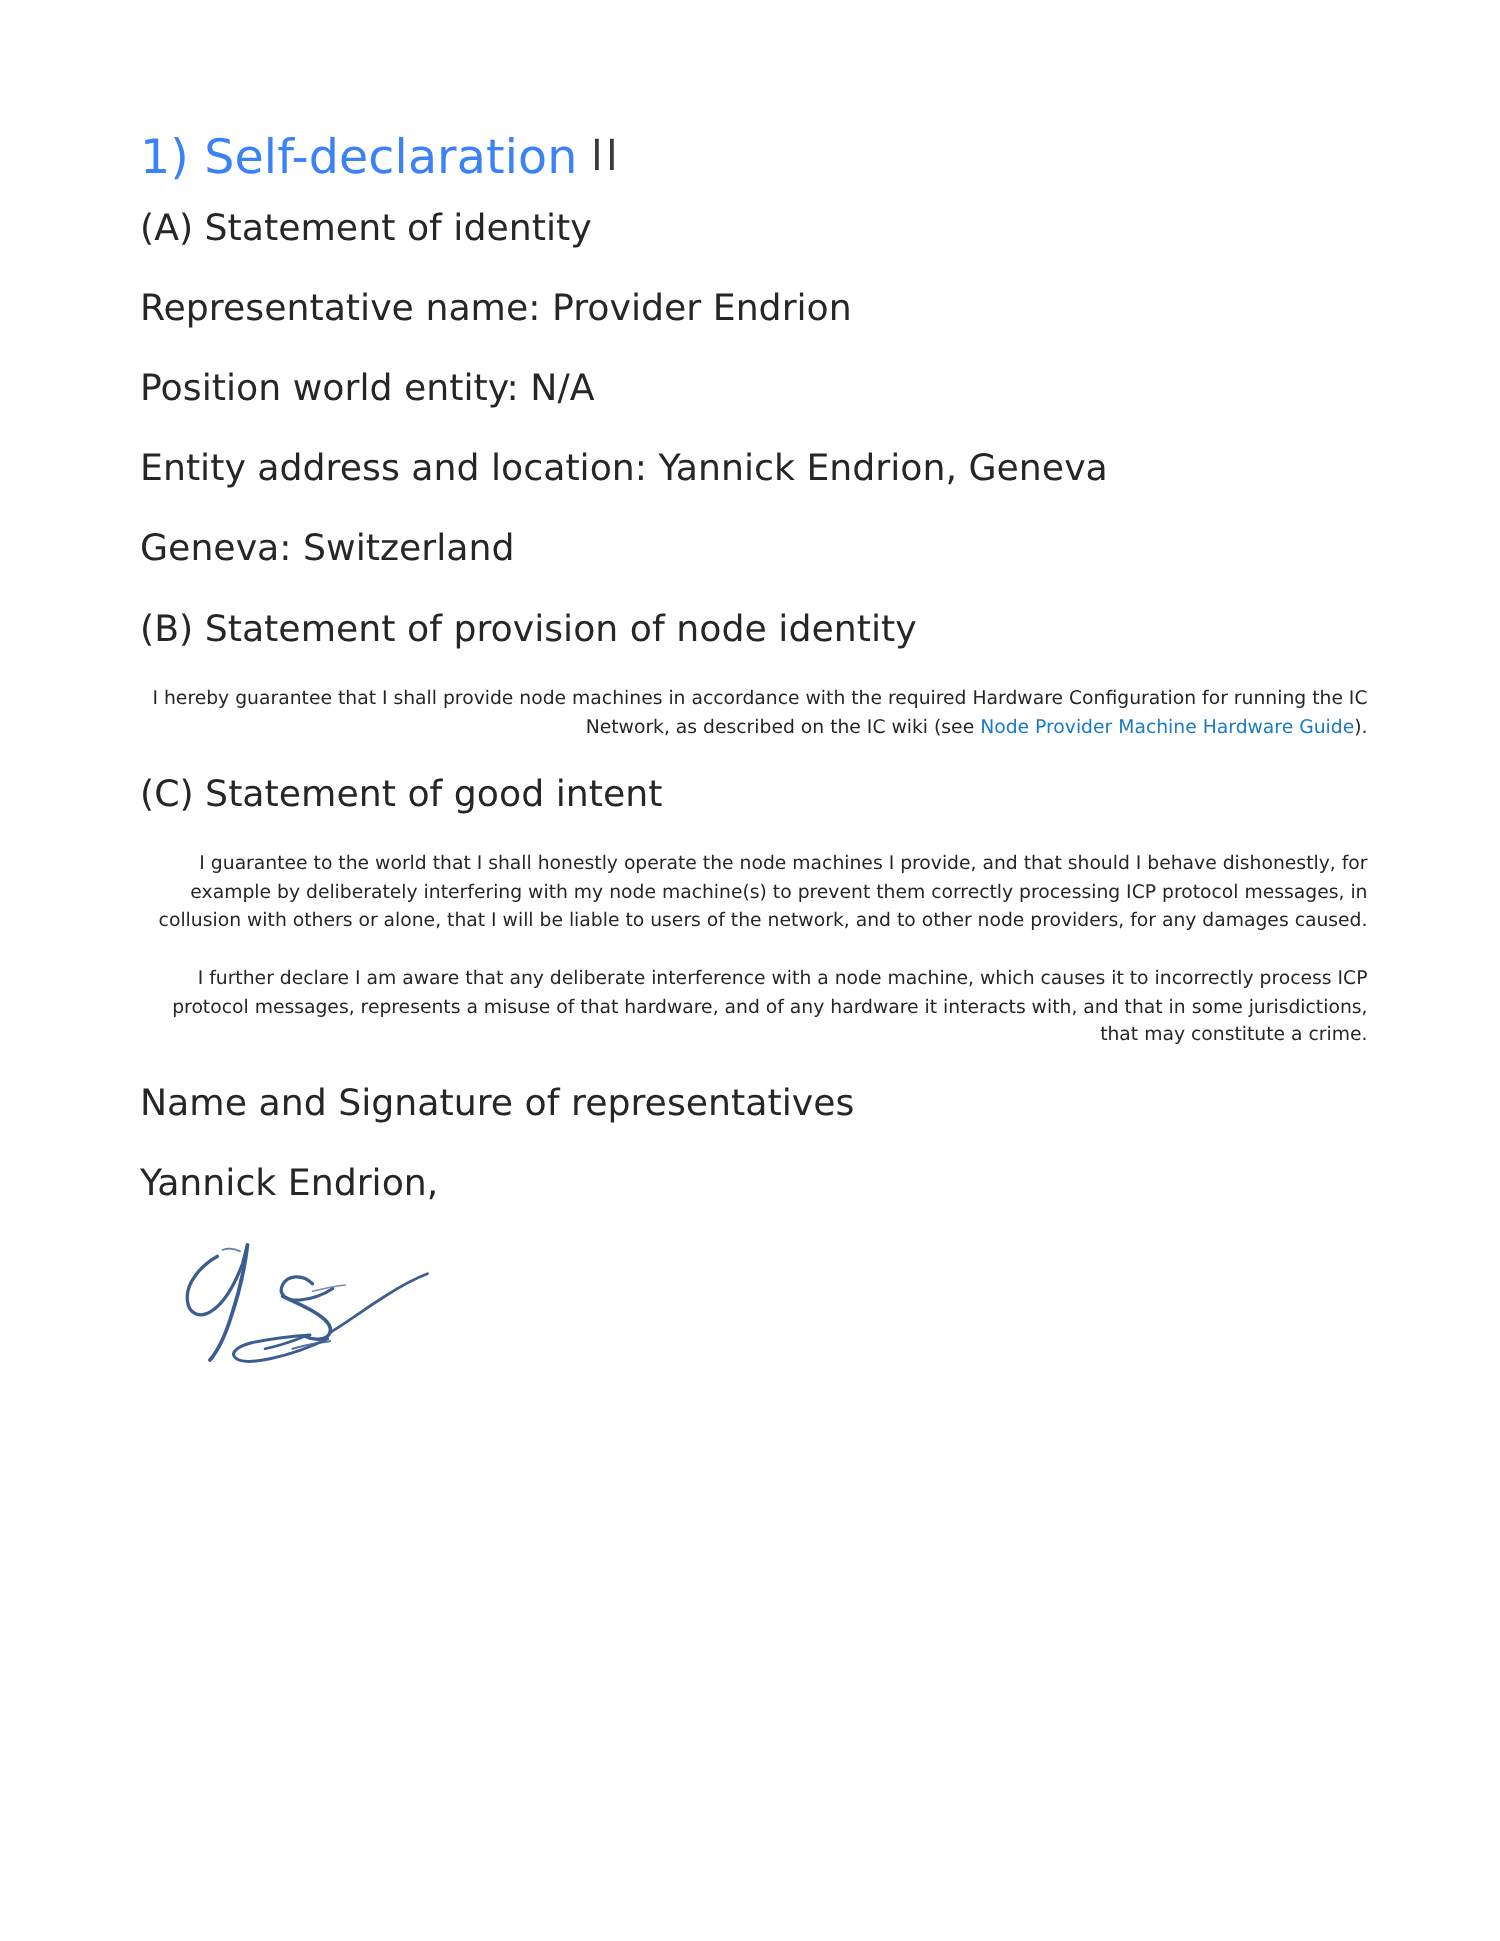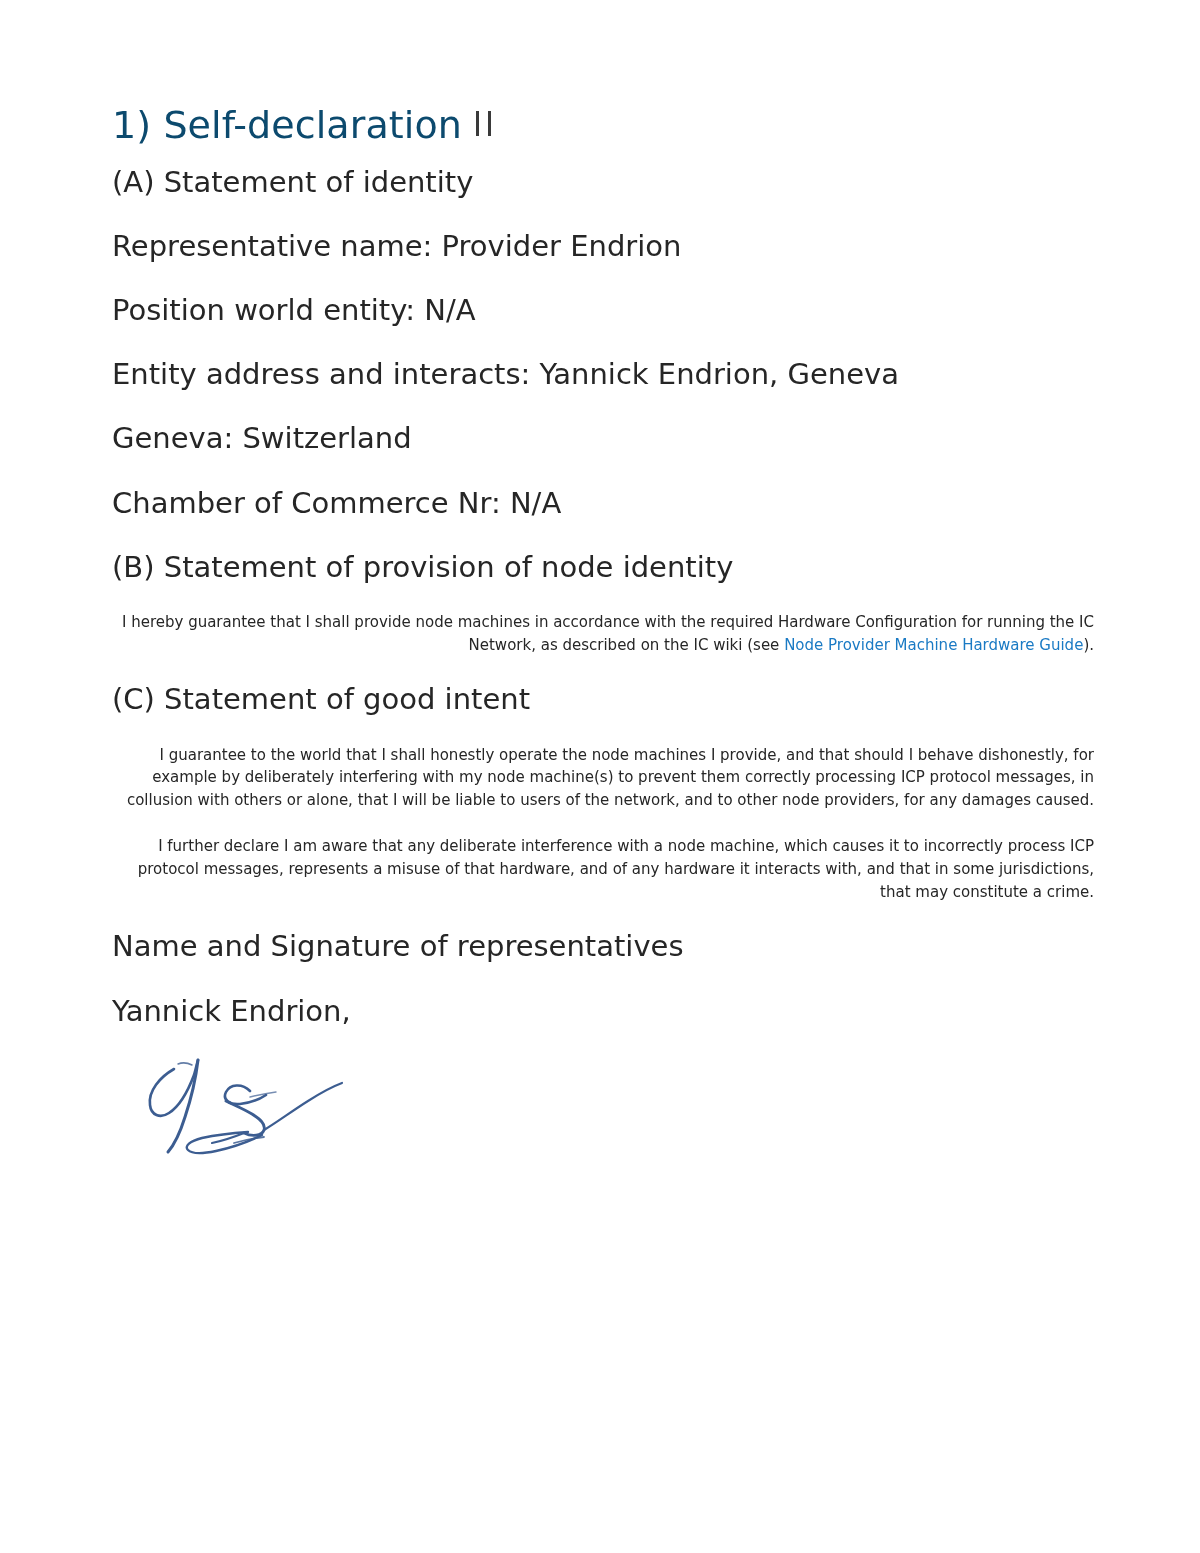--- a/index.html
+++ b/index.html
@@ -20,21 +20,21 @@
   .content {
     position: absolute;
     left: 112px;
     top: 104px;
     width: 982px;
   }
   .doc-title {
     font-size: 38px;
     font-weight: 400;
     line-height: 1.15;
-    color: #0c4a6e;
+    color: #3b82f6;
     margin: 0 0 14px 0;
     letter-spacing: 0.1px;
     display: flex;
     align-items: baseline;
     gap: 14px;
   }
   .title-marks {
     display: inline-flex;
     gap: 9px;
     position: relative;
@@ -84,23 +84,22 @@
       <span><span>1) Self-declaration</span></span>
       <span class="title-marks">
         <span></span>
         <span></span>
       </span>
     </h1>
 
     <p class="body-line">(A) Statement of identity</p>
     <p class="body-line">Representative name: Provider Endrion</p>
     <p class="body-line">Position world entity: N/A</p>
-    <p class="body-line">Entity address and interacts: Yannick Endrion, Geneva</p>
+    <p class="body-line">Entity address and location: Yannick Endrion, Geneva</p>
     <p class="body-line">Geneva: Switzerland</p>
-    <p class="body-line">Chamber of Commerce Nr: N/A</p>
 
     <p class="body-line">(B) Statement of provision of node identity</p>
 
     <p class="body-para"><span>I hereby guarantee that I shall provide node machines in accordance with the required Hardware Configuration for running the IC Network, as described on the IC wiki (see </span><a class="doc-link" href="#">Node Provider Machine Hardware Guide</a><span>).</span></p>
 
     <p class="body-line">(C) Statement of good intent</p>
 
     <p class="body-para">I guarantee to the world that I shall honestly operate the node machines I provide, and that should I behave dishonestly, for example by deliberately interfering with my node machine(s) to prevent them correctly processing ICP protocol messages, in collusion with others or alone, that I will be liable to users of the network, and to other node providers, for any damages caused.</p>
     <p class="body-para">I further declare I am aware that any deliberate interference with a node machine, which causes it to incorrectly process ICP protocol messages, represents a misuse of that hardware, and of any hardware it interacts with, and that in some jurisdictions, that may constitute a crime.</p>
 

